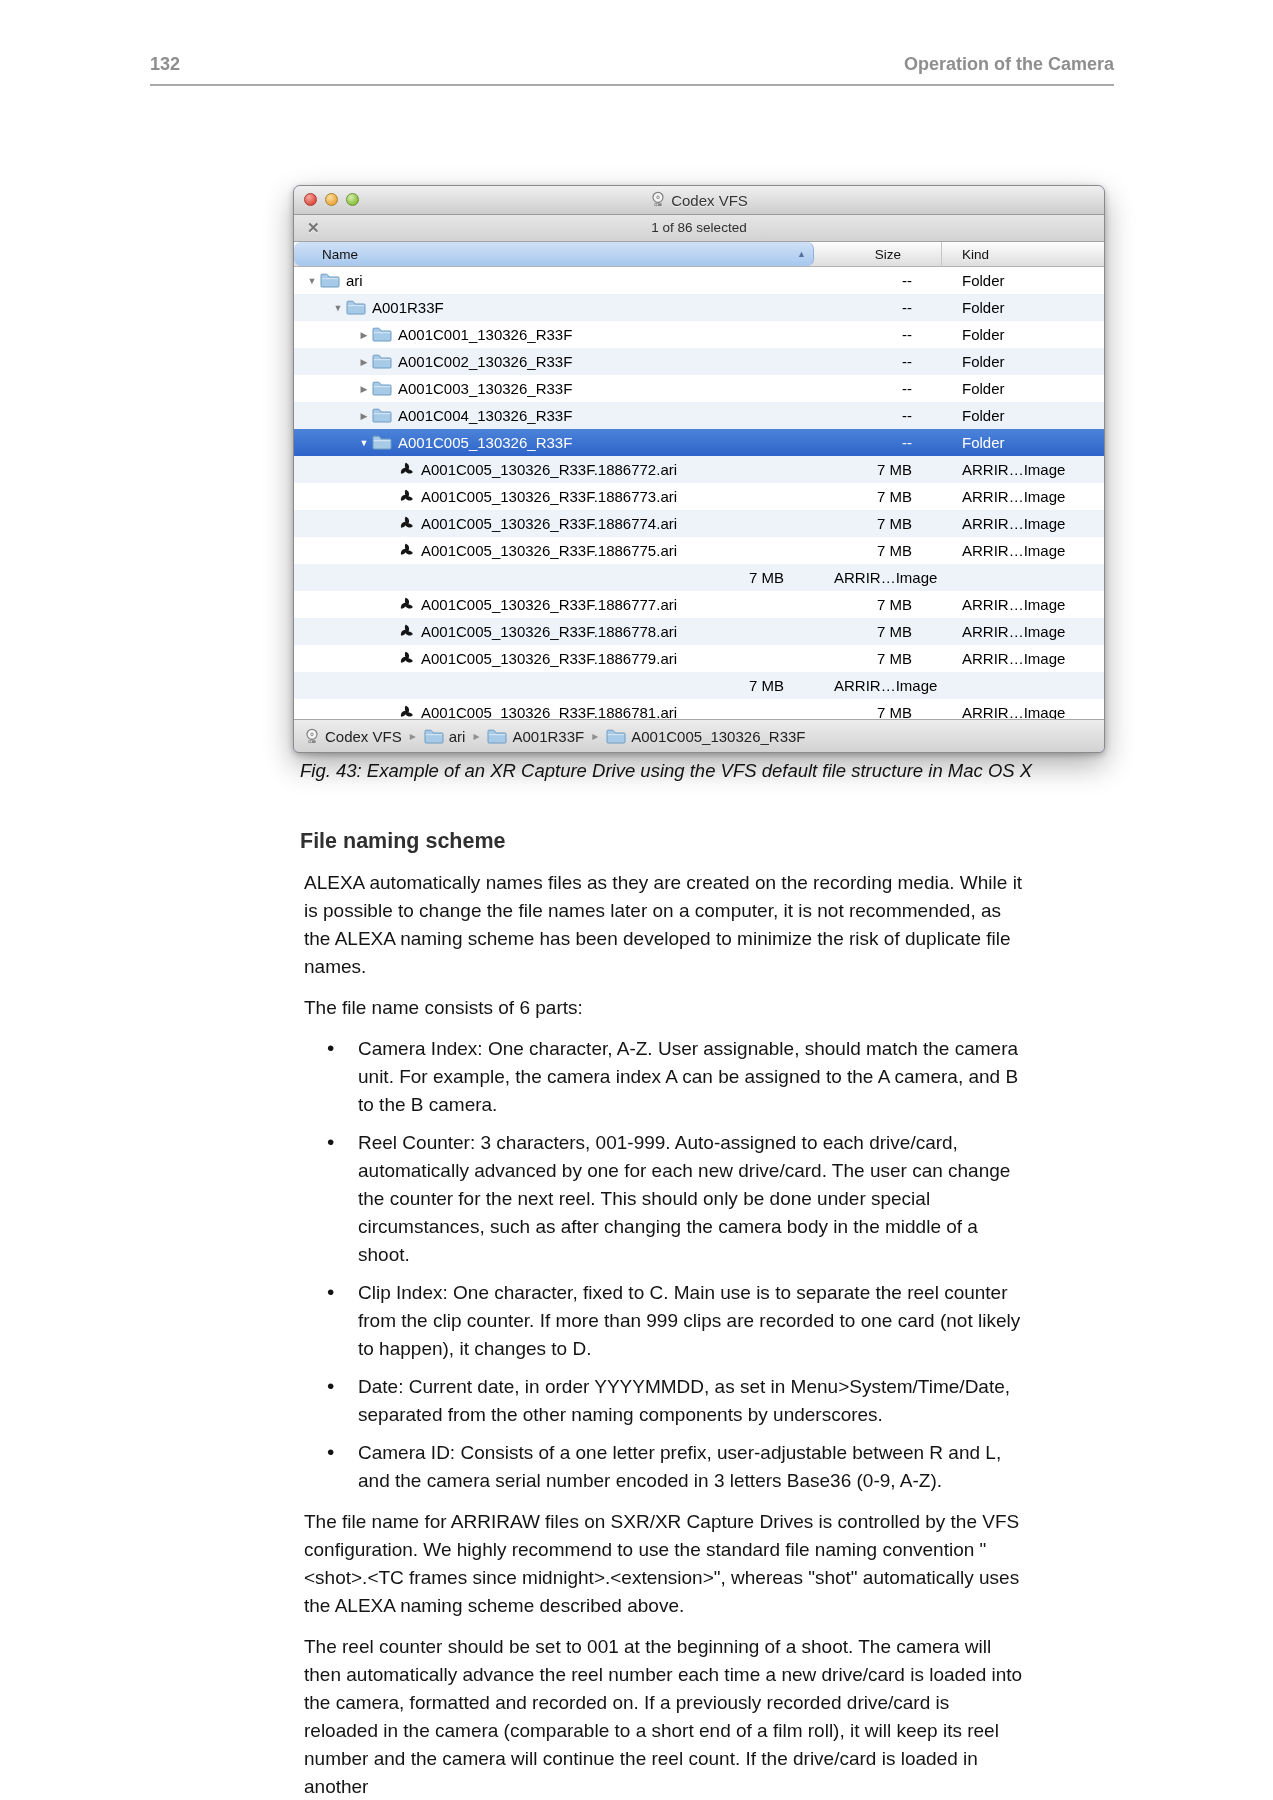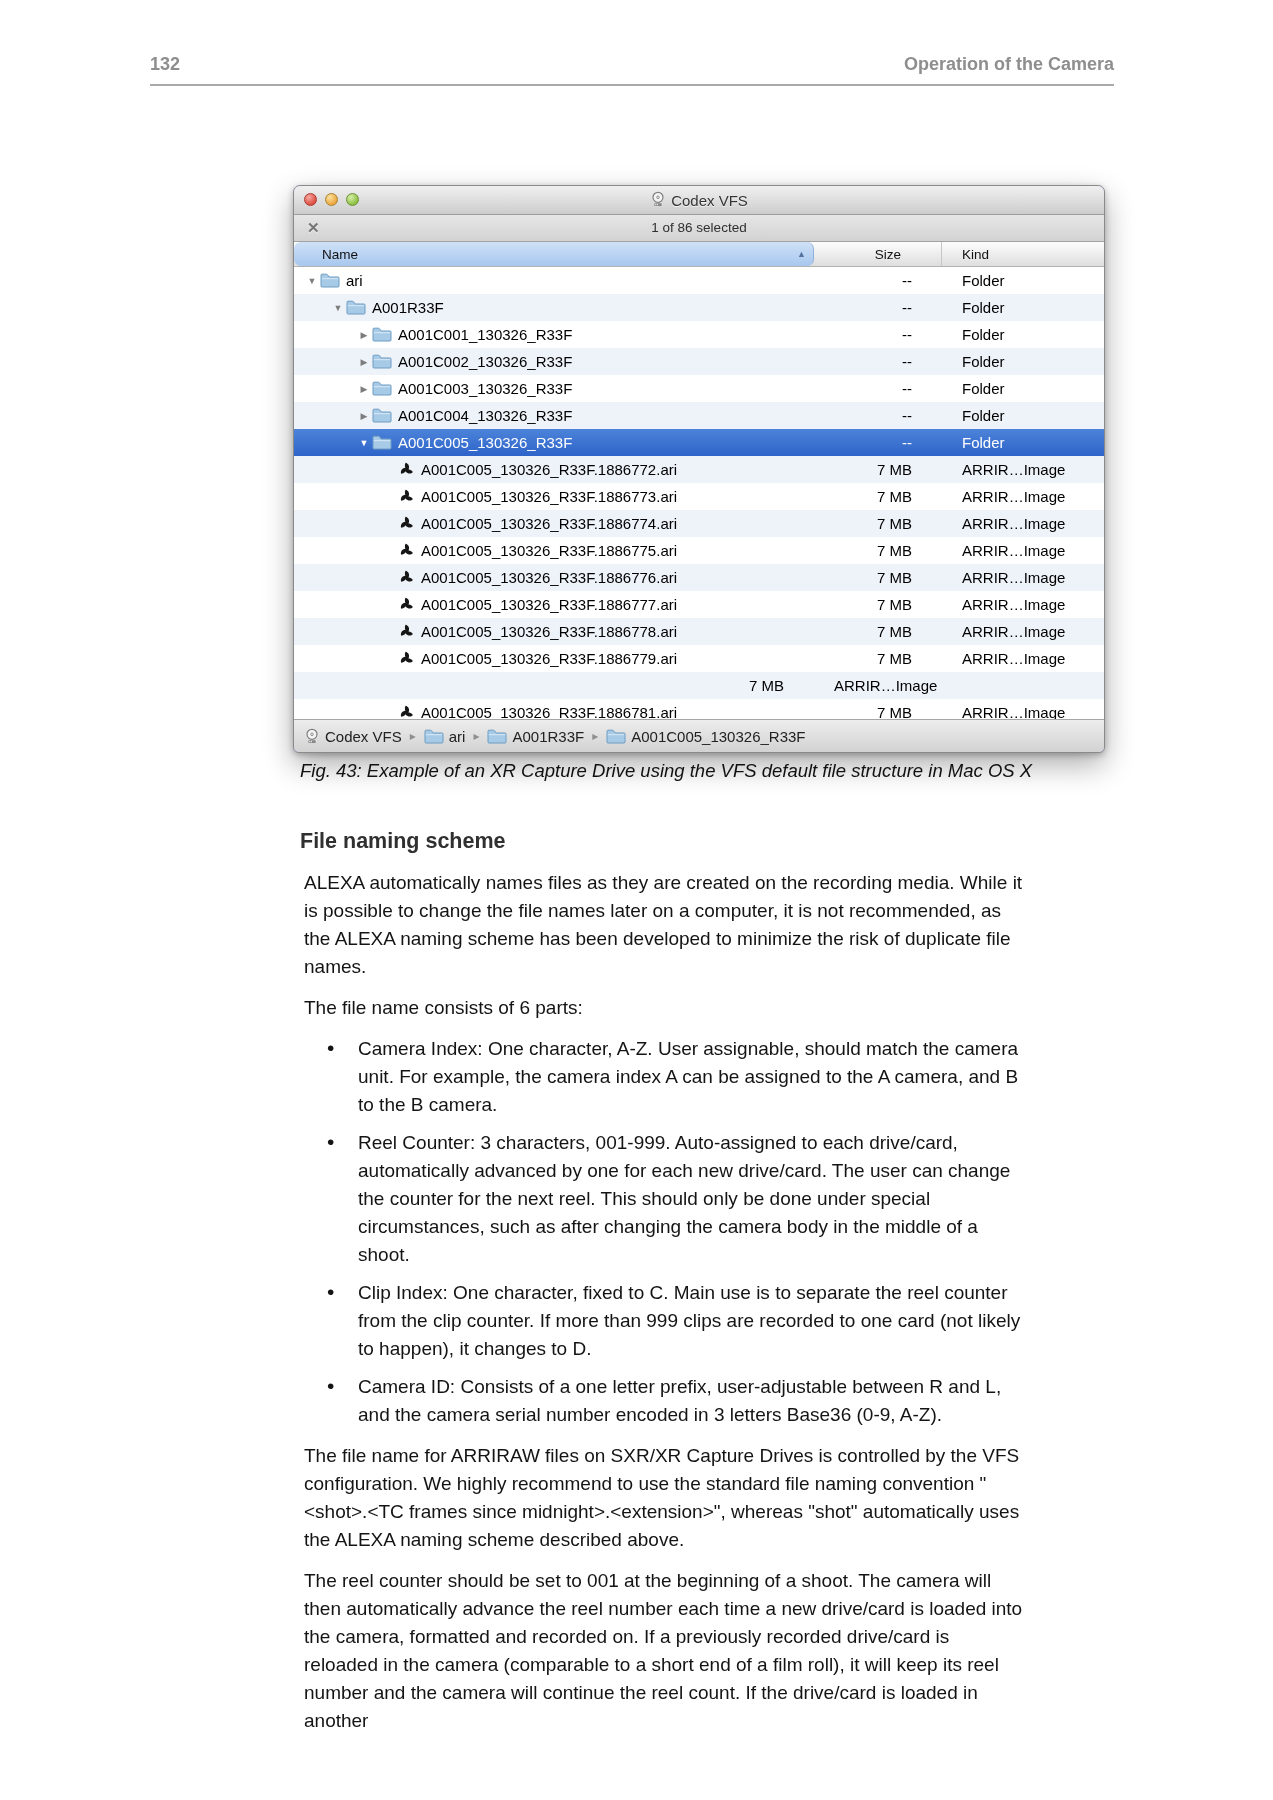--- a/index.html
+++ b/index.html
@@ -272,33 +272,20 @@
                 <path d="M12 12 C 9.8 10.2 8.8 6.2 10.6 2.4 C 14.8 3.4 16.6 7.4 15 11.6 C 14 12.4 13 12.4 12 12 Z" transform="rotate(240 12 12)"></path>
                 <circle cx="12" cy="12" r="2.3"></circle>
               </g>
             </svg>
             <span class="lbl">A001C005_130326_R33F.1886775.ari</span>
           </div>
           <div class="cell size">7 MB</div>
           <div class="cell kind">ARRIR…Image</div>
         </div>
         <div class="row alt">
-          <div class="cell name">
-            <span class="ind" style="width:88px"></span>
-            <span class="disc"></span>
-            <svg width="17" height="17" viewBox="0 0 24 24">
-              <g fill="#161616">
-                <path d="M12 12 C 9.8 10.2 8.8 6.2 10.6 2.4 C 14.8 3.4 16.6 7.4 15 11.6 C 14 12.4 13 12.4 12 12 Z"></path>
-                <path d="M12 12 C 9.8 10.2 8.8 6.2 10.6 2.4 C 14.8 3.4 16.6 7.4 15 11.6 C 14 12.4 13 12.4 12 12 Z" transform="rotate(120 12 12)"></path>
-                <path d="M12 12 C 9.8 10.2 8.8 6.2 10.6 2.4 C 14.8 3.4 16.6 7.4 15 11.6 C 14 12.4 13 12.4 12 12 Z" transform="rotate(240 12 12)"></path>
-                <circle cx="12" cy="12" r="2.3"></circle>
-              </g>
-            </svg>
-            <span class="lbl">A001C005_130326_R33F.1886776.ari</span>
-          </div>
           <div class="cell size">7 MB</div>
           <div class="cell kind">ARRIR…Image</div>
         </div>
         <div class="row">
           <div class="cell name">
             <span class="ind" style="width:88px"></span>
             <span class="disc"></span>
             <svg width="17" height="17" viewBox="0 0 24 24">
               <g fill="#161616">
                 <path d="M12 12 C 9.8 10.2 8.8 6.2 10.6 2.4 C 14.8 3.4 16.6 7.4 15 11.6 C 14 12.4 13 12.4 12 12 Z"></path>
@@ -410,19 +397,20 @@
   <p class="caption">Fig. 43: Example of an XR Capture Drive using the VFS default file structure in Mac OS X</p>
 
   <section class="content">
     <h2>File naming scheme</h2>
     <p>ALEXA automatically names files as they are created on the recording media. While it is possible to change the file names later on a computer, it is not recommended, as the ALEXA naming scheme has been developed to minimize the risk of duplicate file names.</p>
     <p>The file name consists of 6 parts:</p>
     <ul>
         <li>Camera Index: One character, A-Z. User assignable, should match the camera unit. For example, the camera index A can be assigned to the A camera, and B to the B camera.</li>
         <li>Reel Counter: 3 characters, 001-999. Auto-assigned to each drive/card, automatically advanced by one for each new drive/card. The user can change the counter for the next reel. This should only be done under special circumstances, such as after changing the camera body in the middle of a shoot.</li>
         <li>Clip Index: One character, fixed to C. Main use is to separate the reel counter from the clip counter. If more than 999 clips are recorded to one card (not likely to happen), it changes to D.</li>
+        <li>Date: Current date, in order YYYYMMDD, as set in Menu&gt;System/Time/Date, separated from the other naming components by underscores.</li>
         <li>Camera ID: Consists of a one letter prefix, user-adjustable between R and L, and the camera serial number encoded in 3 letters Base36 (0-9, A-Z).</li>
       </ul>
     <p>The file name for ARRIRAW files on SXR/XR Capture Drives is controlled by the VFS configuration. We highly recommend to use the standard file naming convention "&lt;shot&gt;.&lt;TC frames since midnight&gt;.&lt;extension&gt;", whereas "shot" automatically uses the ALEXA naming scheme described above.</p>
     <p>The reel counter should be set to 001 at the beginning of a shoot. The camera will then automatically advance the reel number each time a new drive/card is loaded into the camera, formatted and recorded on. If a previously recorded drive/card is reloaded in the camera (comparable to a short end of a film roll), it will keep its reel number and the camera will continue the reel count. If the drive/card is loaded in another</p>
   </section>
 
 </div>
 
 </body></html>

